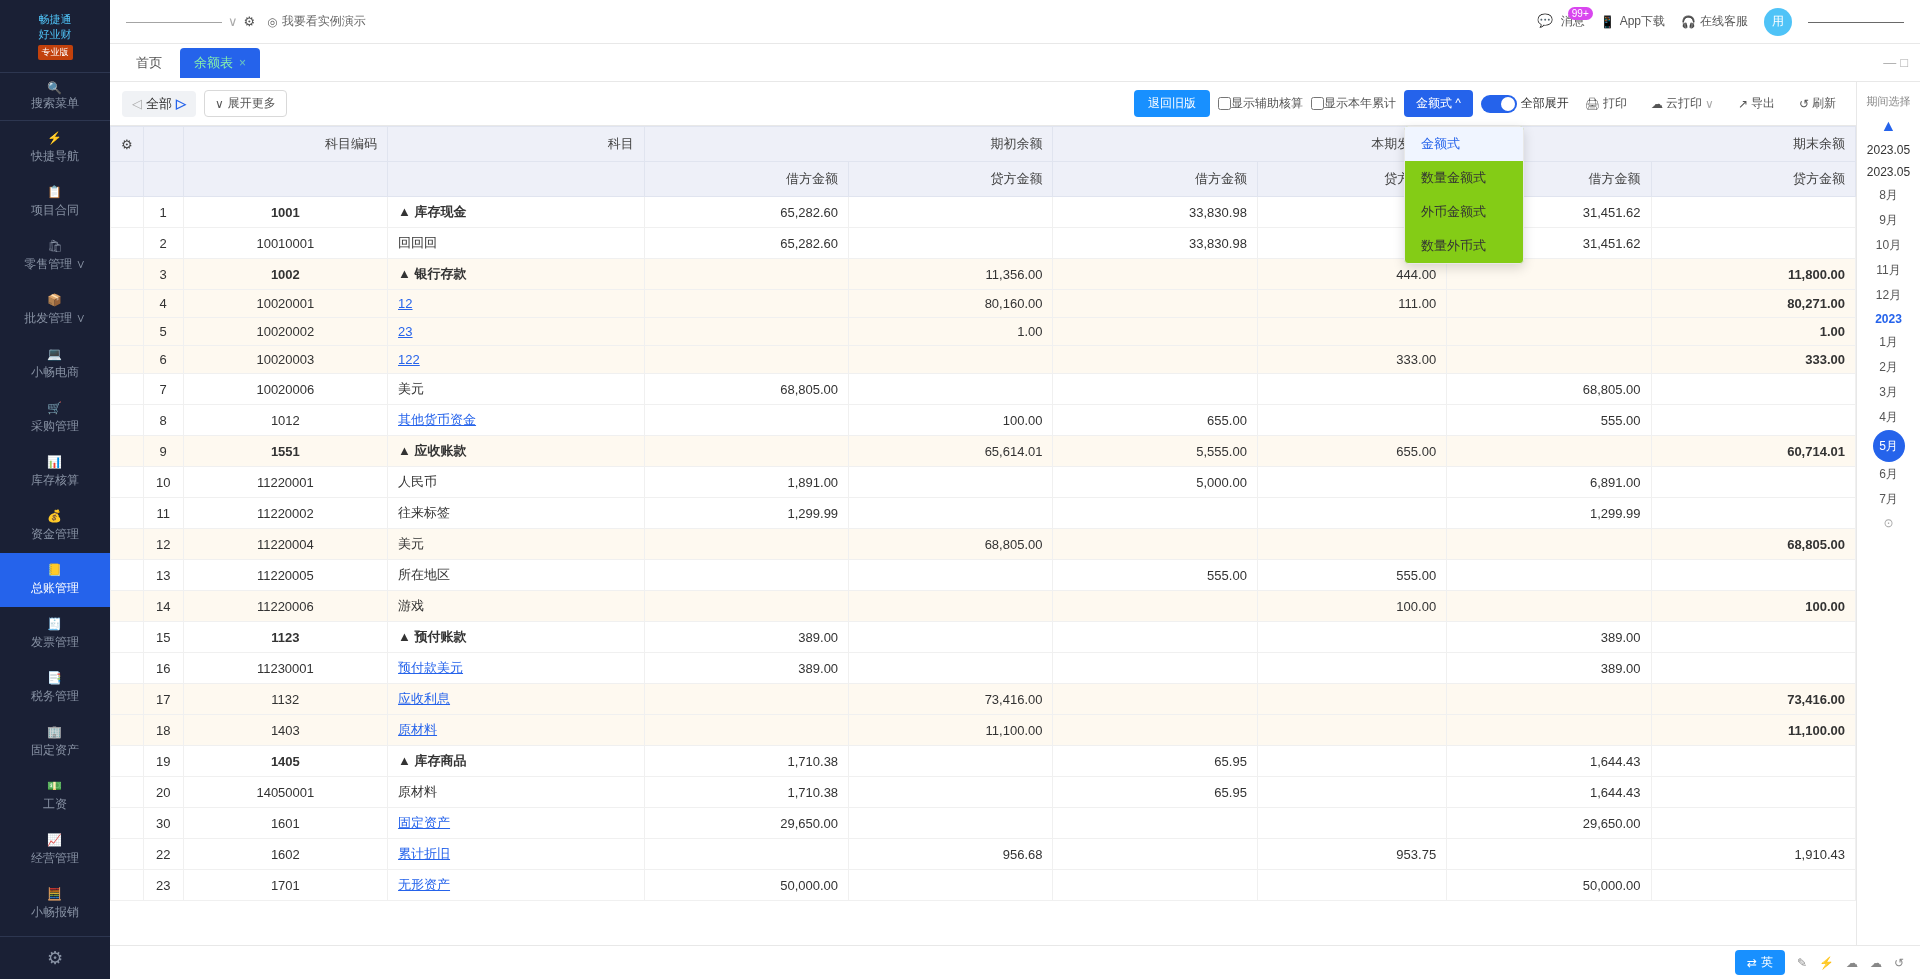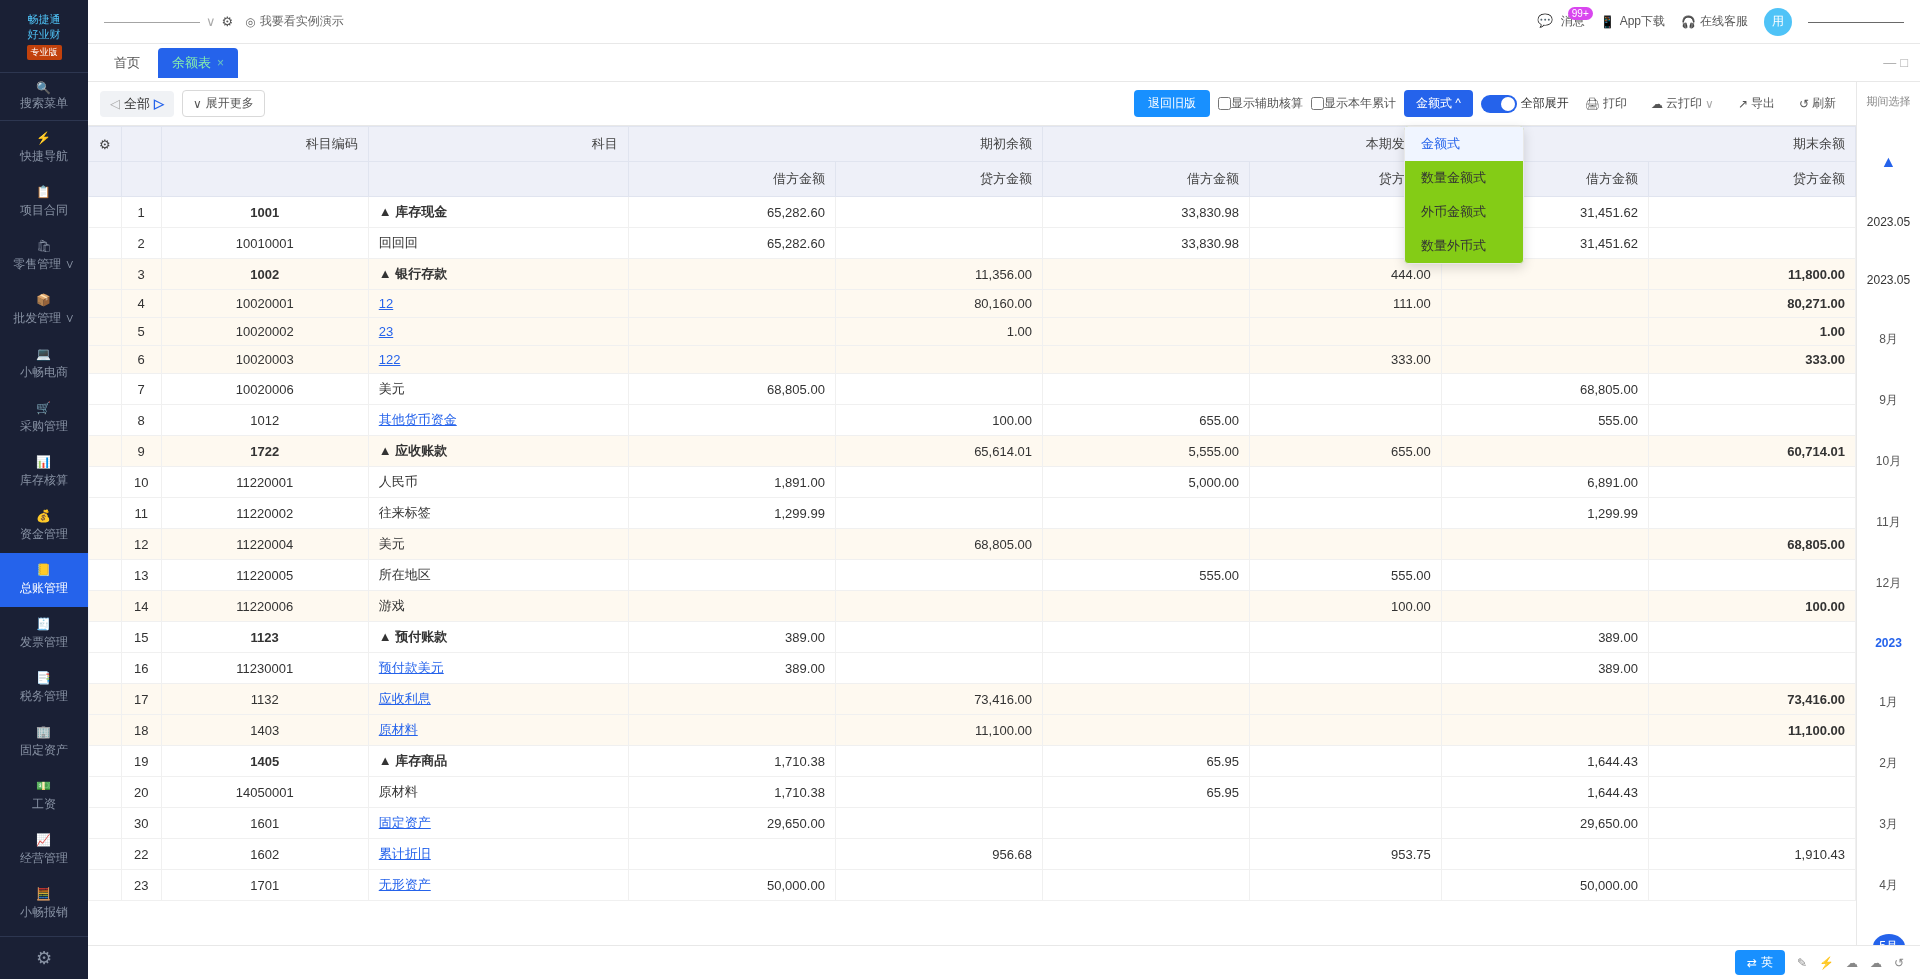--- a/index.html
+++ b/index.html
@@ -1,20 +1,20 @@
 <!DOCTYPE html>
 <html><head>
   <meta charset="utf-8">
   <style>
     * { margin: 0; padding: 0; box-sizing: border-box; }
     body { font-family: "Microsoft YaHei", "PingFang SC", sans-serif; font-size: 13px; background: #f0f2f5; color: #333; overflow: hidden; height: 979px; width: 1920px; display: flex; }
 
     
     .sidebar {
-      width: 88px;
+      width: 110px;
       background: #1a2035;
       display: flex;
       flex-direction: column;
       height: 979px;
       flex-shrink: 0;
     }
     .sidebar-logo {
       padding: 12px 8px;
       text-align: center;
       border-bottom: 1px solid #2d3650;
@@ -284,21 +284,20 @@
       background: #fff;
       border-left: 1px solid #e8e8e8;
       display: flex;
       flex-direction: column;
       align-items: center;
       padding: 8px 0;
       font-size: 11px;
       color: #555;
       overflow-y: auto;
       flex-shrink: 0;
-      gap: 36px;
     }
     .period-title { font-size: 11px; color: #888; padding: 4px 0; writing-mode: horizontal-tb; text-align: center; }
     .period-year { font-size: 12px; color: #333; padding: 4px 0; font-weight: 500; }
     .period-month {
       width: 44px;
       text-align: center;
       padding: 4px 0;
       cursor: pointer;
       border-radius: 4px;
       font-size: 12px;
@@ -642,21 +641,21 @@
     <td class="td-num"></td>
     <td class="td-num">100.00</td>
     <td class="td-num">655.00</td>
     <td class="td-num"></td>
     <td class="td-num">555.00</td>
     <td class="td-num "></td>
   </tr>
               <tr class="row-highlighted">
     <td class="td-center"></td>
     <td class="td-center">9</td>
-    <td class="td-center td-bold">1722</td>
+    <td class="td-center td-bold">1551</td>
     <td class="td-bold">▲ 应收账款</td>
     <td class="td-num"></td>
     <td class="td-num">65,614.01</td>
     <td class="td-num">5,555.00</td>
     <td class="td-num">655.00</td>
     <td class="td-num"></td>
     <td class="td-num td-bold">60,714.01</td>
   </tr>
               <tr>
     <td class="td-center"></td>

